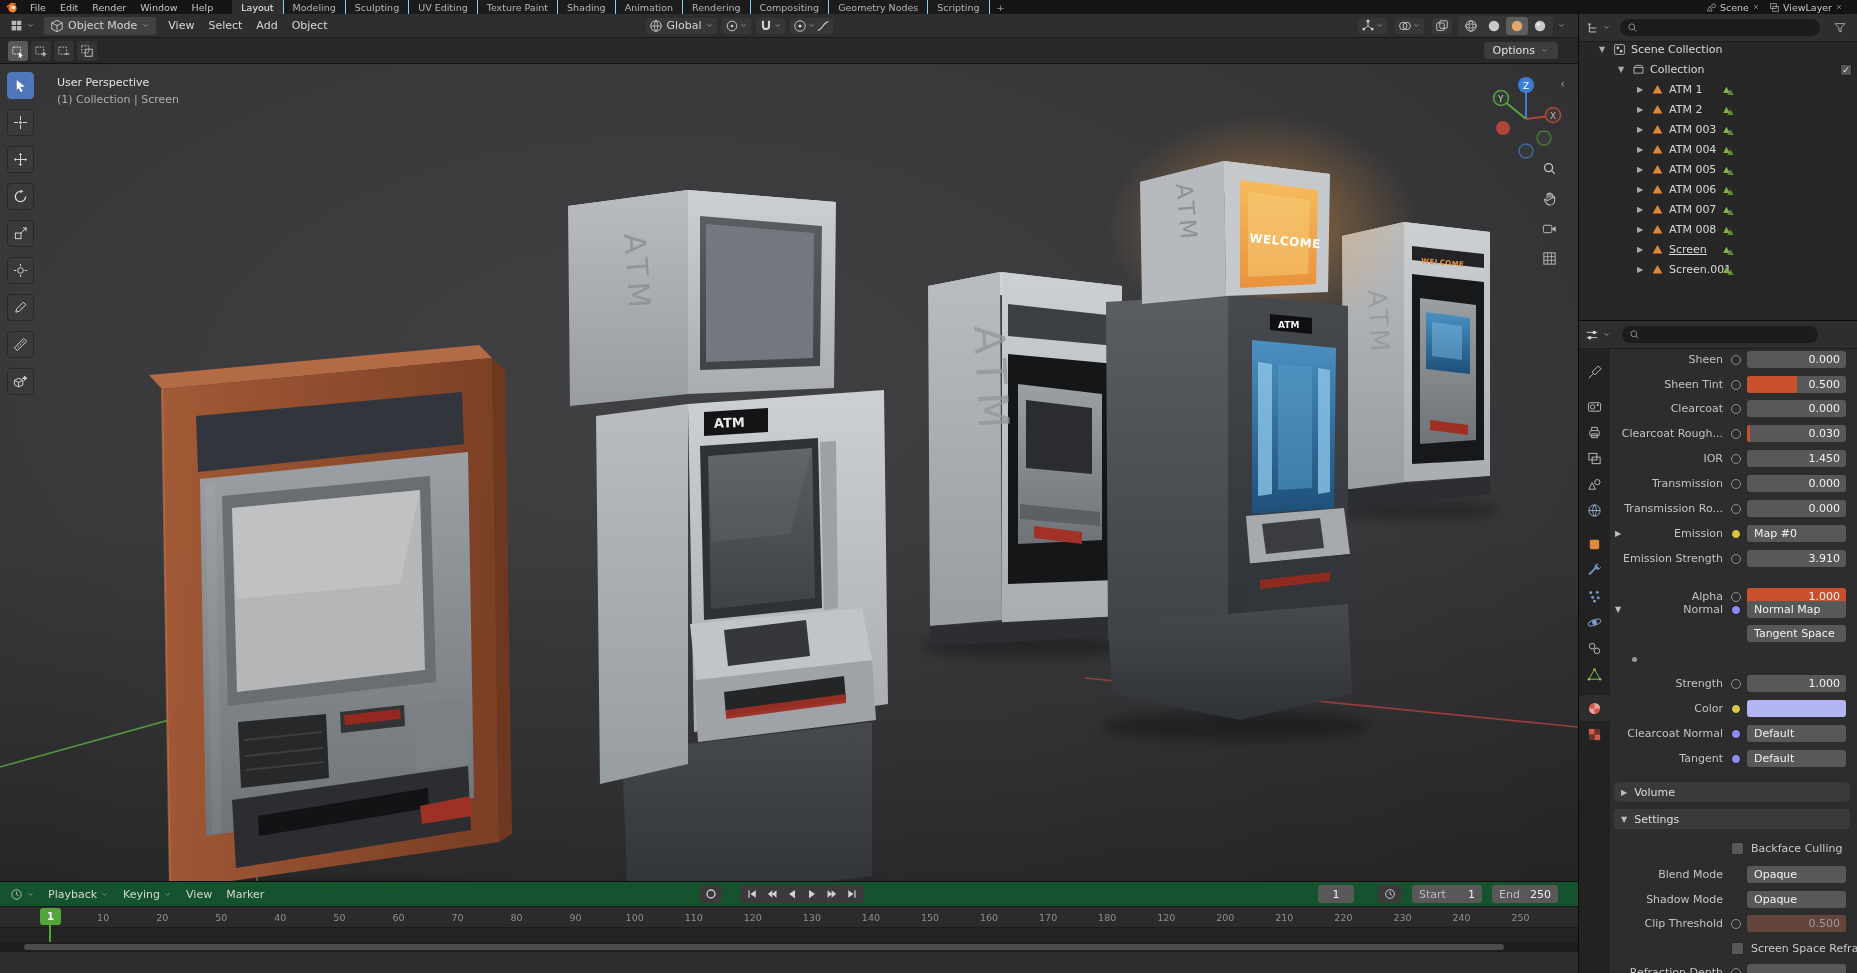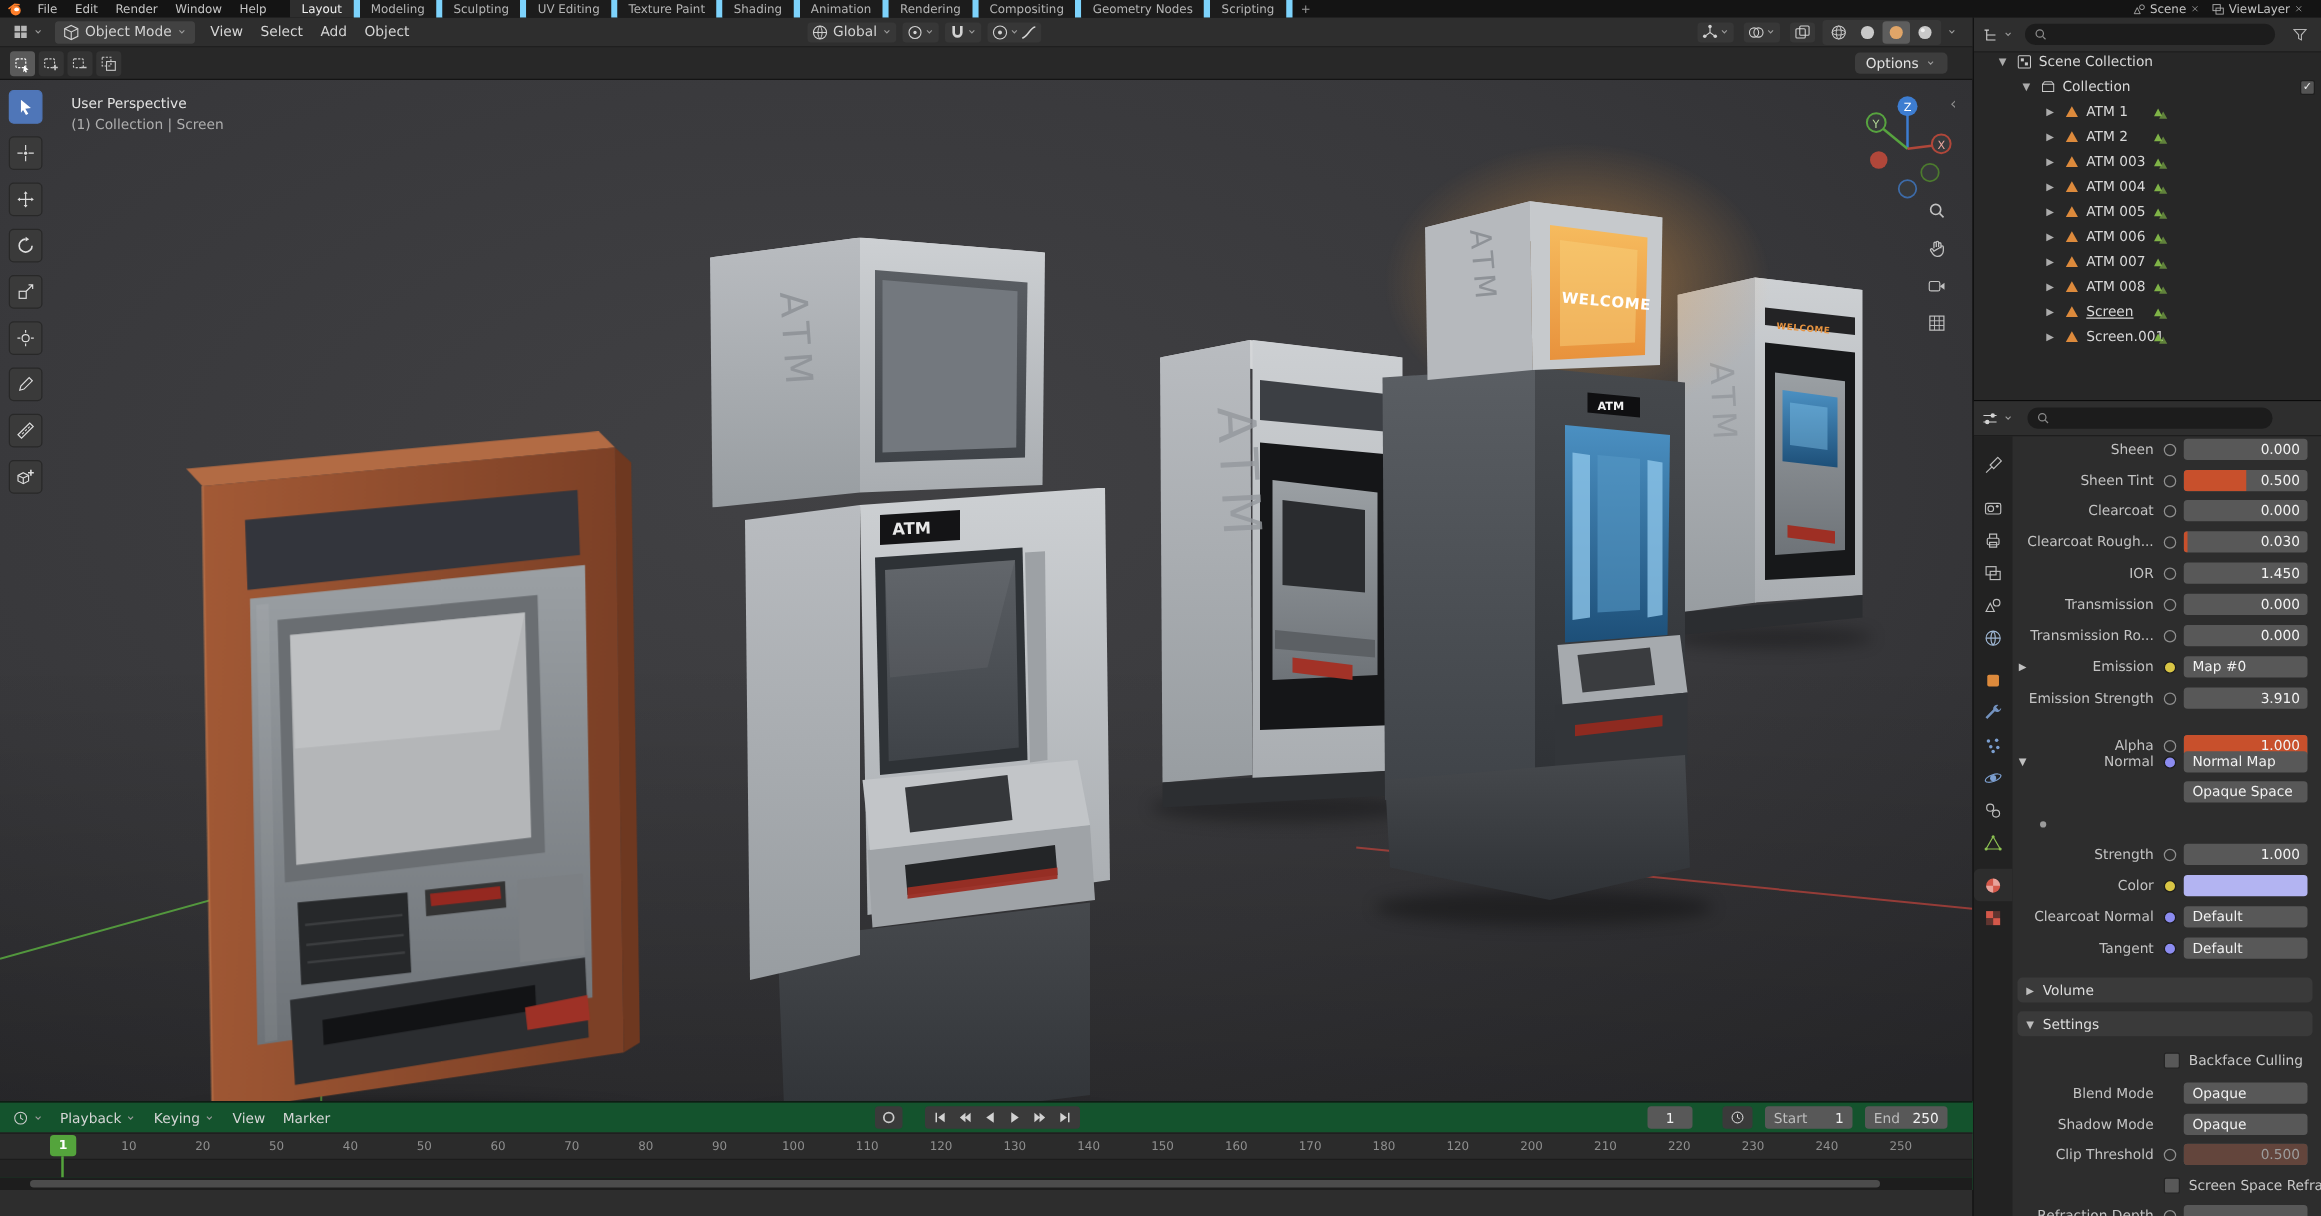--- a/index.html
+++ b/index.html
@@ -5,21 +5,21 @@
 *{box-sizing:border-box;margin:0;padding:0}
 body{background:#0c0c0c;font-family:"DejaVu Sans","Liberation Sans",sans-serif;-webkit-font-smoothing:antialiased}
 #app{position:relative;width:1857px;height:973px;overflow:hidden;background:#2d2d2d;font-size:11px;color:#d2d2d2;cursor:default}
 .icn{display:inline-flex;width:14px;height:14px;flex:0 0 auto}
 .icn svg{width:100%;height:100%}
 
 #topbar{position:absolute;left:0;top:0;width:1857px;height:14px;background:#141414;display:flex;align-items:center;font-size:9.5px;color:#c6c6c6;z-index:6}
 #blender-logo{width:13px;height:13px;margin:0 4px 0 6px}
 .tmenu{padding:0 7px;height:14px;display:flex;align-items:center}
 #ws-tabs{display:flex;height:14px;margin-left:12px}
-.ws-tab{padding:0 9px;display:flex;align-items:center;color:#b5b5b5;border-right:5px solid #7dd3fc;background:#1c1c1c}
+.ws-tab{padding:0 9px;display:flex;align-items:center;color:#b5b5b5;border-right:1px solid #7dd3fc;background:#1c1c1c}
 .ws-tab.active{background:#2e2e2e;color:#f0f0f0}
 .ws-add{padding:0 7px;display:flex;align-items:center;color:#9a9a9a}
 #topbar-right{margin-left:auto;display:flex;align-items:center;gap:3px;padding-right:8px}
 #topbar-right .icn{width:11px;height:11px;color:#b5b5b5}
 #topbar-right .xicn{width:8px;height:8px;color:#8a8a8a;margin-right:6px}
 
 #vp-header{position:absolute;left:0;top:14px;width:1578px;height:24px;background:#2e2e2e;border-bottom:1px solid #1b1b1b;display:flex;align-items:center;gap:1px;padding:0 6px;z-index:5}
 .hbtn{display:flex;align-items:center;gap:3px;padding:2px 4px;border-radius:3px;color:#cfcfcf}
 .hbtn .icn{width:13px;height:13px}
 .chev{width:9px;height:9px;color:#9a9a9a;display:inline-flex}
@@ -1252,21 +1252,21 @@
           <div class="prow" style="top: 279px;">
             <span class="pexp">▼</span>
             <span class="plabel">Normal</span>
             <span class="pdot socket" style="background: rgb(140, 140, 240);"></span>
             <span class="pwidget">
               <span class="valL">Normal Map</span>
             </span>
           </div>
           <div class="prow" style="top: 303px;">
             <span class="pwidget">
-              <span class="valL">Opaque Space</span>
+              <span class="valL">Tangent Space</span>
             </span>
           </div>
           <div class="prow" style="top: 328px;">
             <span class="dotmark"></span>
           </div>
           <div class="prow" style="top: 353px;">
             <span class="plabel">Strength</span>
             <span class="pdot"></span>
             <span class="pwidget">
               <span class="val">1.000</span>

